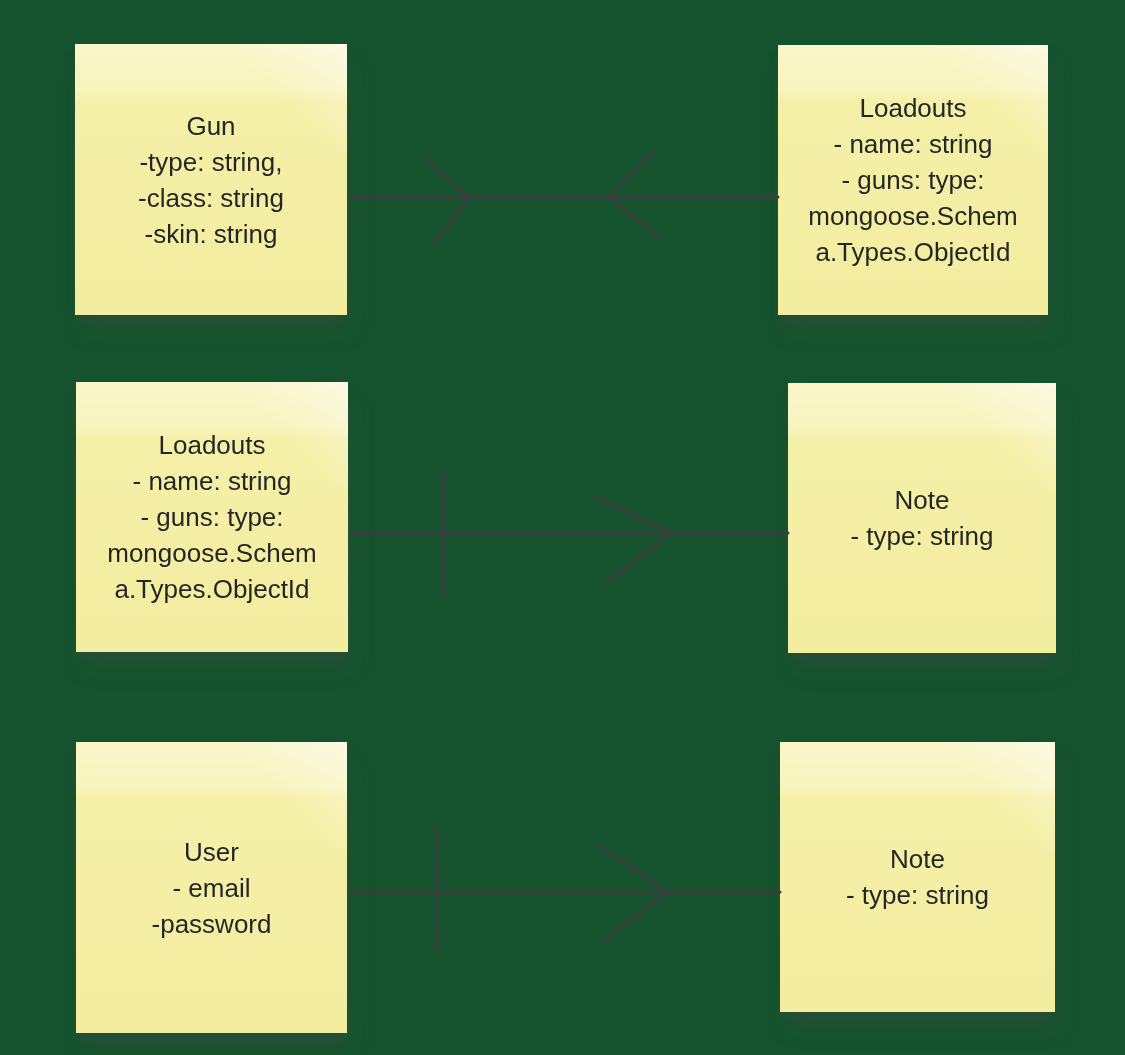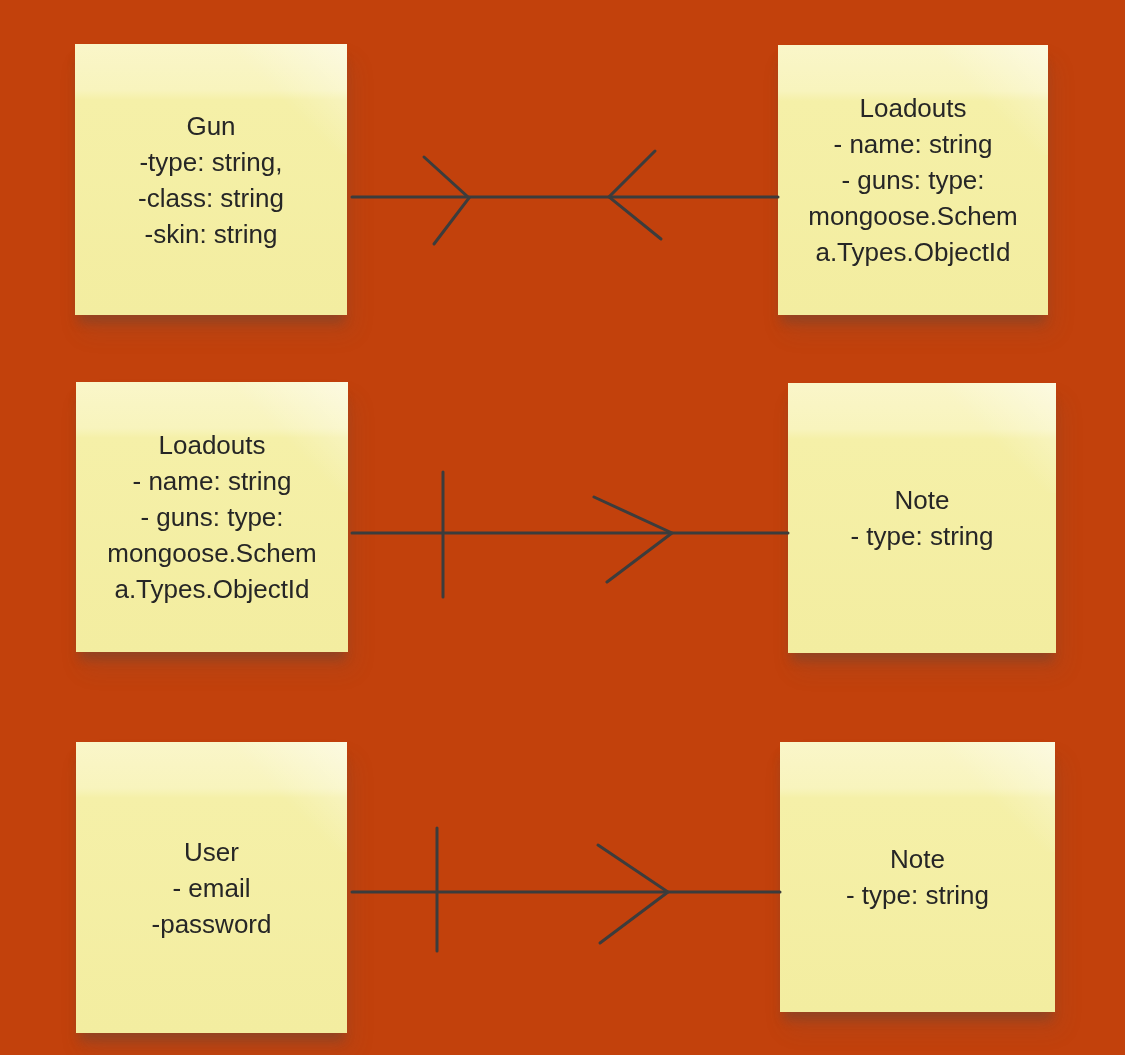--- a/index.html
+++ b/index.html
@@ -6,21 +6,21 @@
   body{
     width:1125px;height:1055px;
     background:#ffffff;
     font-family:"Liberation Sans","DejaVu Sans",sans-serif;
     overflow:hidden;
     position:relative;
   }
   .board{
     position:absolute;inset:0;
     width:1125px;height:1055px;
-    background:#c2410c;
+    background:#14532d;
   }
   .sticky{
     position:absolute;
     display:flex;
     align-items:center;
     justify-content:center;
     text-align:center;
     background:linear-gradient(180deg,#faf6c9 0px,#f8f4bd 46px,#f5f0a8 56px,#f3eda0 100%);
     box-shadow:0 11px 10px -3px rgba(70,70,70,0.30), 6px 18px 22px rgba(90,90,90,0.12);
     color:#262626;

